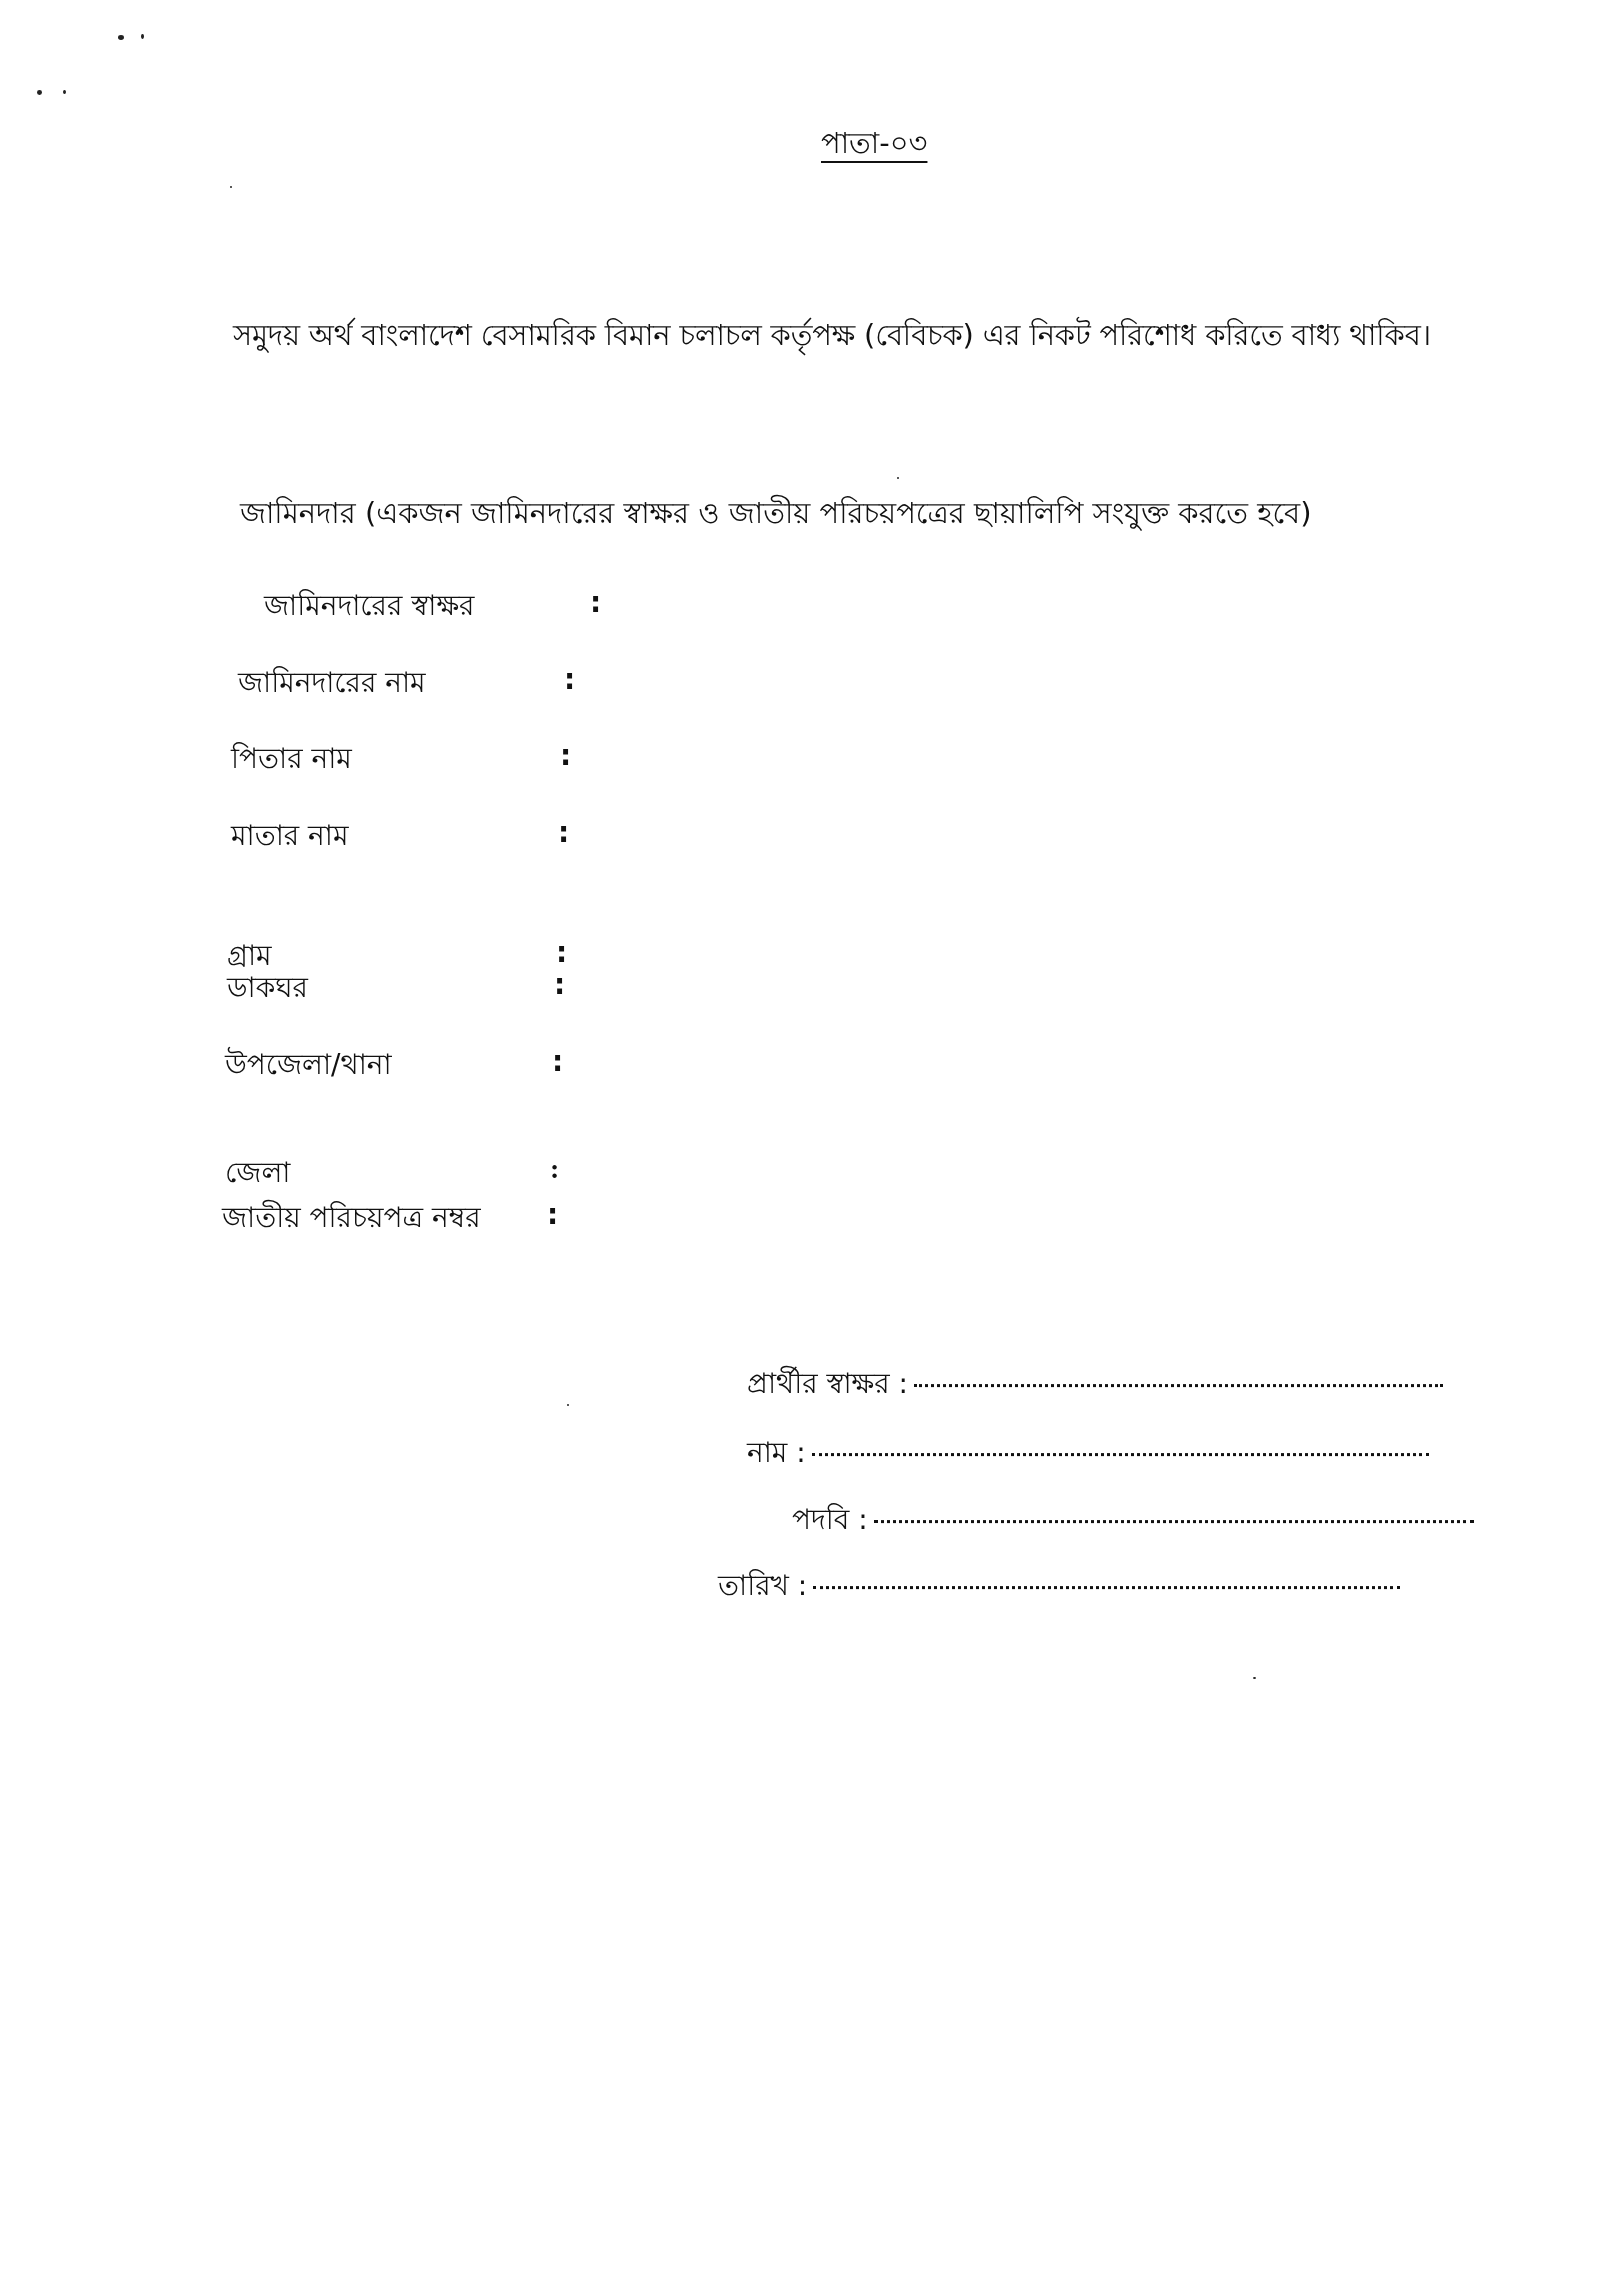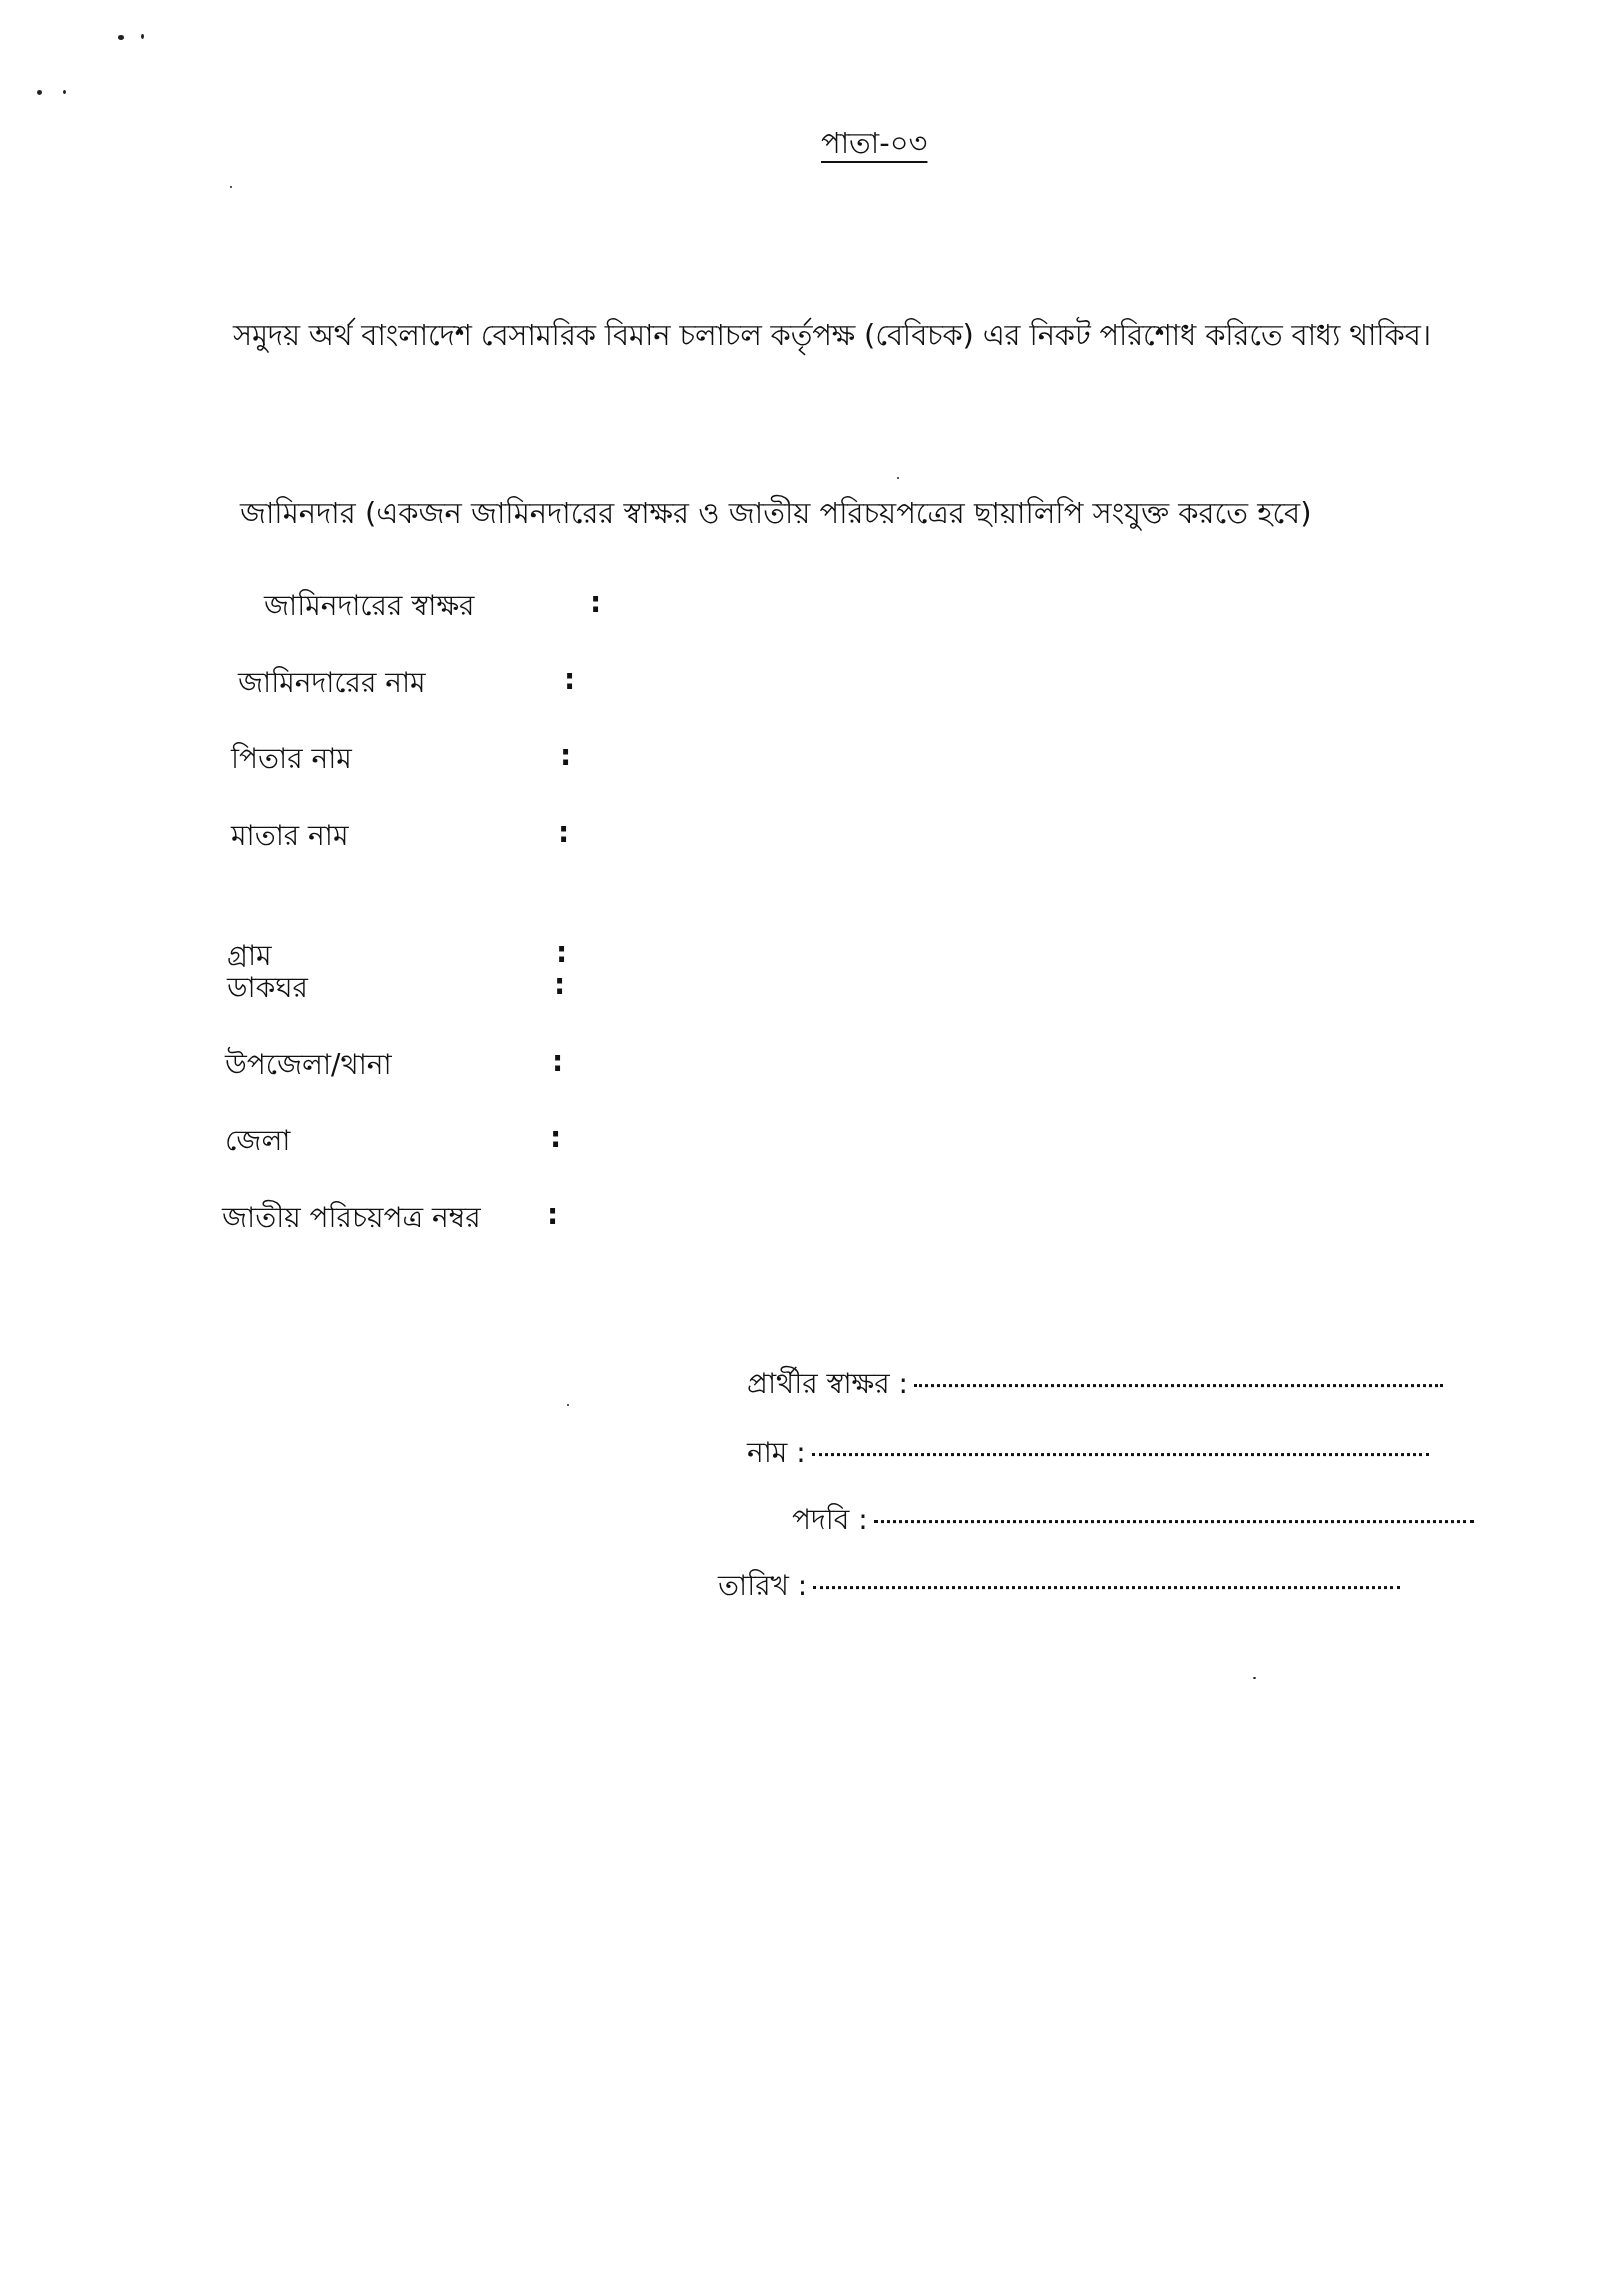--- a/index.html
+++ b/index.html
@@ -119,21 +119,21 @@
   <span class="colon" style="left:329px;">:</span>
 </div>
 <div class="field-row" style="left:227px;top:966px;width:392px;">
   <span class="label">ডাকঘর</span>
   <span class="colon" style="left:327px;">:</span>
 </div>
 <div class="field-row" style="left:225px;top:1043px;width:392px;">
   <span class="label">উপজেলা/থানা</span>
   <span class="colon" style="left:327px;">:</span>
 </div>
-<div class="field-row" style="left:225px;top:1119px;width:392px;">
+<div class="field-row" style="left:225px;top:1151px;width:392px;font-family:Liberation Serif, serif;">
   <span class="label">জেলা</span>
   <span class="colon" style="left:325px;">:</span>
 </div>
 <div class="field-row" style="left:222px;top:1196px;width:392px;">
   <span class="label">জাতীয় পরিচয়পত্র নম্বর</span>
   <span class="colon" style="left:325px;">:</span>
 </div>
 
 <div class="sig-row" style="left:747px;top:1362px;width:696px;">
   <span class="sig-label">প্রার্থীর স্বাক্ষর :</span>

